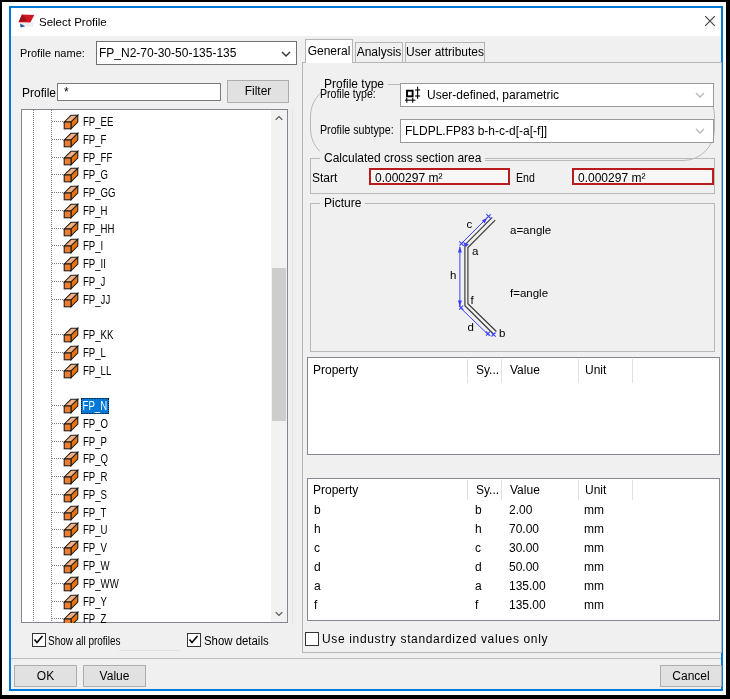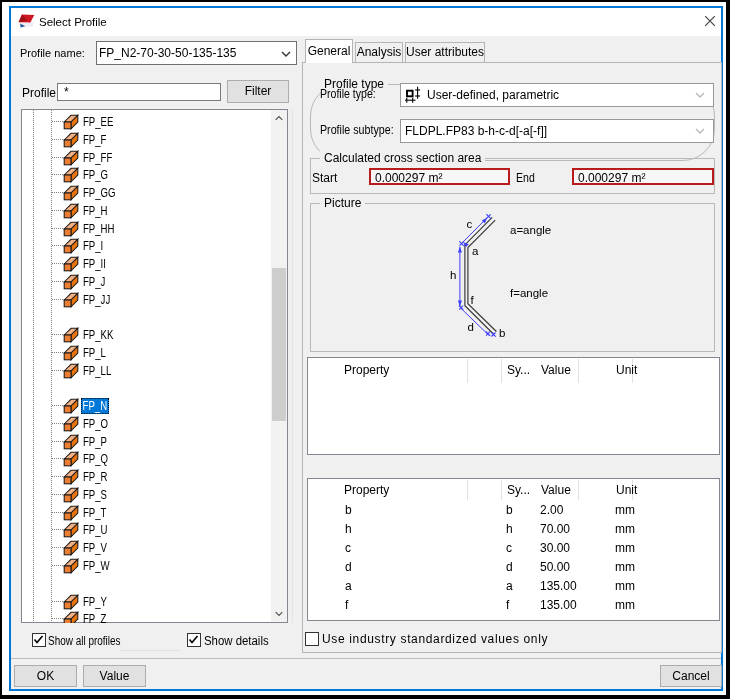--- a/index.html
+++ b/index.html
@@ -46,21 +46,21 @@
 #tab2 { left:355px; top:42px; width:48px; height:20px; line-height:19px; border-bottom:none; }
 #tab3 { left:405px; top:42px; width:80px; height:20px; line-height:19px; border-bottom:none; }
 .group { position:absolute; border:1px solid #b9b9b9; }
 .glabel { position:absolute; top:-9px; left:9px; background:#f0f0f0; padding:0 4px; line-height:16px; white-space:nowrap; }
 .combo { position:absolute; background:#fff; border:1px solid #999; height:24px; line-height:22px; }
 .chev { position:absolute; width:10px; height:6px; }
 .field { position:absolute; background:#f7f7f7; border:2px solid #b91c1c; height:17px; line-height:17px; padding-left:4px; }
 
 .tbl { position:absolute; left:307px; width:413px; background:#fff; border:1px solid #828790; }
 .hsep { position:absolute; top:1px; width:1px; background:#e0e0e0; }
-.cell { position:absolute; white-space:nowrap;margin-left:31px; }
+.cell { position:absolute; white-space:nowrap; }
 </style>
 </head>
 <body>
 <div class="abs" id="frame-top"></div>
 <div class="abs" id="frame-left"></div>
 <div class="abs" id="frame-right"></div>
 <div class="abs" id="frame-bottom"></div>
 <div class="abs" id="win"></div>
 <div class="abs" id="titlebar"></div>
 <svg class="abs" id="appicon" style="left:18px;top:13px" width="18" height="16" viewBox="0 0 18 16">
@@ -298,20 +298,29 @@
       <div class="tlabel">FP_V</div>
     </div>
     <div class="abs trow" style="left:21px;top:557.00px;">
       <div class="doth" style="left:31px;top:8px;width:11px;"></div>
       <svg class="cube" viewBox="0 0 16 16">
         <polygon points="1.2,8 8,1.3 14.8,1.3 8,8" fill="#f4b183" stroke="#1a1a1a" stroke-width="1.05"></polygon>
         <polygon points="8,8 14.8,1.3 14.8,8 8,14.8" fill="#e8730a" stroke="#1a1a1a" stroke-width="1.05"></polygon>
         <rect x="1.2" y="8" width="6.8" height="6.8" fill="#ed7d31" stroke="#1a1a1a" stroke-width="1.05"></rect>
       </svg>
       <div class="tlabel">FP_W</div>
+    </div>
+    <div class="abs trow" style="left:21px;top:574.76px;">
+      <div class="doth" style="left:31px;top:8px;width:11px;"></div>
+      <svg class="cube" viewBox="0 0 16 16">
+        <polygon points="1.2,8 8,1.3 14.8,1.3 8,8" fill="#f4b183" stroke="#1a1a1a" stroke-width="1.05"></polygon>
+        <polygon points="8,8 14.8,1.3 14.8,8 8,14.8" fill="#e8730a" stroke="#1a1a1a" stroke-width="1.05"></polygon>
+        <rect x="1.2" y="8" width="6.8" height="6.8" fill="#ed7d31" stroke="#1a1a1a" stroke-width="1.05"></rect>
+      </svg>
+      <div class="tlabel">FP_WW</div>
     </div>
     <div class="abs trow" style="left:21px;top:592.52px;">
       <div class="doth" style="left:31px;top:8px;width:11px;"></div>
       <svg class="cube" viewBox="0 0 16 16">
         <polygon points="1.2,8 8,1.3 14.8,1.3 8,8" fill="#f4b183" stroke="#1a1a1a" stroke-width="1.05"></polygon>
         <polygon points="8,8 14.8,1.3 14.8,8 8,14.8" fill="#e8730a" stroke="#1a1a1a" stroke-width="1.05"></polygon>
         <rect x="1.2" y="8" width="6.8" height="6.8" fill="#ed7d31" stroke="#1a1a1a" stroke-width="1.05"></rect>
       </svg>
       <div class="tlabel">FP_Y</div>
     </div>

